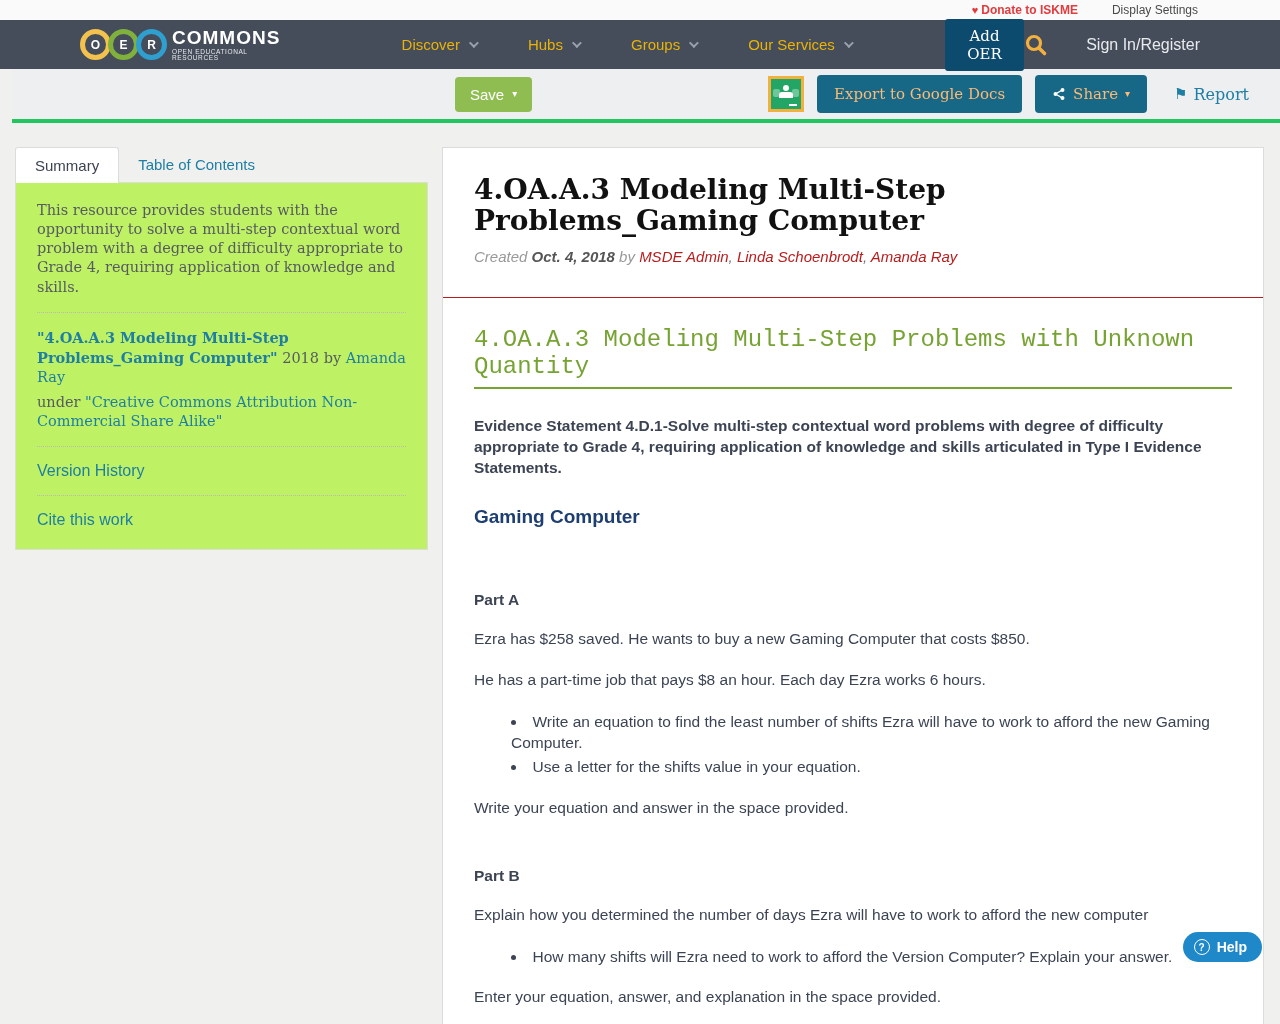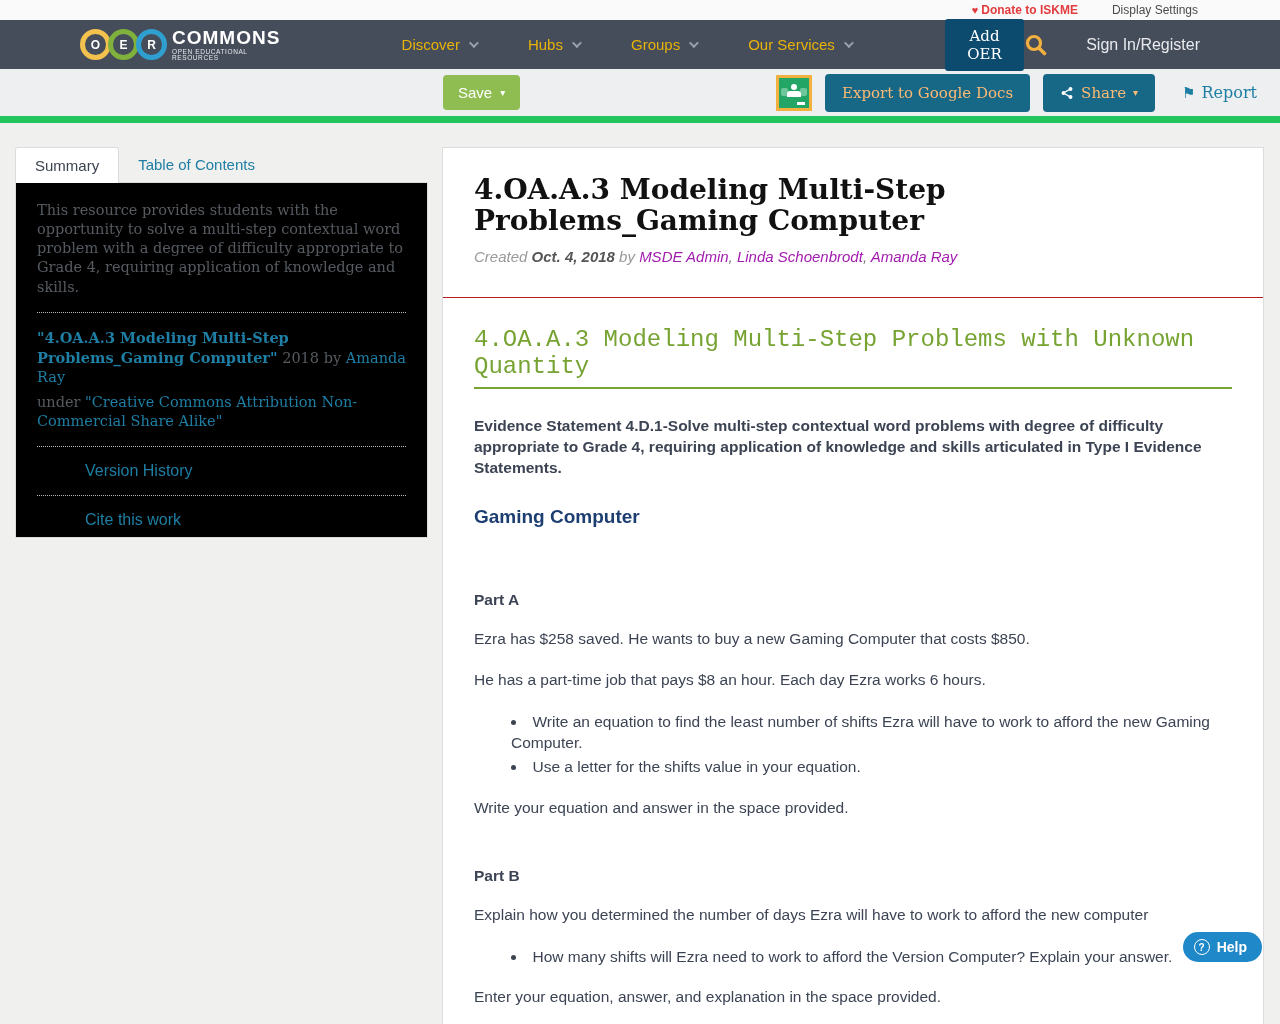--- a/index.html
+++ b/index.html
@@ -25,57 +25,57 @@
   .logo-sub { font-size:6.5px; letter-spacing:0.6px; margin-top:2px; color:#e8eaed; }
   .nav-menu { display:flex; align-items:center; margin-left:112px; gap:52px; }
   .nav-item { color:#eab308; font-size:15px; display:flex; align-items:center; gap:9px; cursor:pointer; white-space:nowrap; }
   .chev { width:7px; height:7px; border-right:2px solid #9aa1ad; border-bottom:2px solid #9aa1ad; transform:rotate(45deg) translateY(-2px); display:inline-block; }
   .add-oer { margin-left:42px; background:#0c4a6e; color:#fff; border:none; border-radius:3px; padding:8px 15px; font-size:15px; font-family:"DejaVu Serif", serif; cursor:pointer; }
   .nav-right { margin-left:auto; display:flex; align-items:center; gap:38px; }
   .search-btn { background:none; border:none; cursor:pointer; line-height:0; }
   .signin { color:#e8eaed; font-size:16px; cursor:pointer; white-space:nowrap; }
 
   
-  .toolbar { height:54px; background:#edeff0; border-bottom:7px solid #22c55e; display:flex; align-items:center; padding:0 23px 0 443px; }
+  .toolbar { height:54px; background:#edeff0; border-bottom:4px solid #22c55e; display:flex; align-items:center; padding:0 31px 0 443px;margin-left:12px; }
   .btn-green { background:#8fbd52; color:#fff; border:none; border-radius:4px; padding:9px 15px; font-size:15px; cursor:pointer; display:flex; align-items:center; gap:8px; }
   .caret { font-size:10px; line-height:1; }
   .toolbar-right { margin-left:auto; display:flex; align-items:center; gap:13px; }
   .classroom-icon { width:36px; height:36px; background:#f2b13f; padding:3px; cursor:pointer; }
   .classroom-inner { width:100%; height:100%; background:#23a566; position:relative; }
   .cls-head { position:absolute; left:12px; top:6px; width:6px; height:6px; border-radius:50%; background:#fff; }
   .cls-body { position:absolute; left:8px; top:13px; width:14px; height:6px; border-radius:3px 3px 0 0; background:#fff; }
   .cls-side-l, .cls-side-r { position:absolute; top:10px; width:7px; height:8px; border-radius:2px; background:#6ec79b; }
   .cls-side-l { left:2px; } .cls-side-r { right:2px; }
   .cls-strip { position:absolute; right:4px; bottom:3px; width:8px; height:2.5px; background:#fff; }
   .btn-teal { background:#176787; color:#fdba74; border:none; border-radius:4px; padding:10px 17px; font-size:15px; font-family:"DejaVu Serif", serif; cursor:pointer; display:flex; align-items:center; gap:7px; }
   .report-link { color:#1e7ea4; font-size:16px; font-family:"DejaVu Serif", serif; display:flex; align-items:center; gap:6px; cursor:pointer; margin-left:14px; }
   .flag-glyph { font-size:15px; }
 
   
   .sidebar { position:absolute; left:15px; top:147px; width:413px; }
   .tabs { display:flex; }
   .tab { padding:9px 19px; font-size:15px; cursor:pointer; }
   .tab-active { background:#fff; border:1px solid #dcdcdc; border-bottom:none; border-radius:3px 3px 0 0; color:#3c4350; position:relative; z-index:2; }
   .tab-link { color:#1e7ea4; }
-  .side-card { background:#000000; border:1px solid #dcdcdc; margin-top:-1px; padding:18px 21px 8px 21px; position:relative; z-index:1; }
+  .side-card { background:#bef264; border:1px solid #dcdcdc; margin-top:-1px; padding:18px 21px 20px 21px; position:relative; z-index:1; }
   .side-desc { font-family:"DejaVu Serif", serif; font-size:14.5px; line-height:1.32; color:#565b61; }
   .dotted { border:none; border-top:1px dotted #b9b9b9; margin:15px 0; }
   .lic { font-family:"DejaVu Serif", serif; font-size:14.5px; line-height:1.32; color:#565b61; }
   .lic-title { color:#1e7ea4; font-weight:bold; cursor:pointer; }
   .lic-author, .lic-name { color:#1e7ea4; cursor:pointer; }
   .lic-under { display:block; margin-top:6px; }
-  .side-link { color:#1e7ea4; font-size:16px; cursor:pointer; display:block;margin-left:48px; }
+  .side-link { color:#1e7ea4; font-size:16px; cursor:pointer; display:block; }
 
   
   .main-card { position:absolute; left:442px; top:147px; width:822px; height:900px; background:#fff; border:1px solid #dcdcdc; }
   .main-head { padding:26px 31px 32px 31px; border-bottom:1px solid #b91c1c; }
   .main-title { font-family:"DejaVu Serif", serif; font-weight:bold; font-size:28px; line-height:1.12; color:#111; }
   .byline { margin-top:11px; font-size:15px; font-style:italic; color:#999; }
   .byline .date { color:#555; font-weight:bold; }
-  .byline a { color:#a21caf; text-decoration:none; cursor:pointer; }
+  .byline a { color:#b91c1c; text-decoration:none; cursor:pointer; }
   .byline .comma { color:#777; }
 
   .main-body { padding:20px 31px; color:#3c4454; font-size:15.5px; }
   .green-head { font-size:24px; font-weight:normal; color:#76a331; padding-bottom:7px; border-bottom:2px solid #76a331; margin-top:8px;font-family:Liberation Mono, monospace; }
   .evidence { font-weight:bold; line-height:1.38; margin-top:26px; color:#3c4454; font-size:15.5px; }
   .navy-head { font-size:19px; font-weight:bold; color:#1d3e71; margin-top:27px; }
   .part-label { font-weight:bold; margin-top:63px; }
   .part-label-b { font-weight:bold; margin-top:48px; }
   .para { margin-top:20px; line-height:1.35; }
   ul.blist { margin-top:20px; margin-left:37px; list-style-position:inside; }

